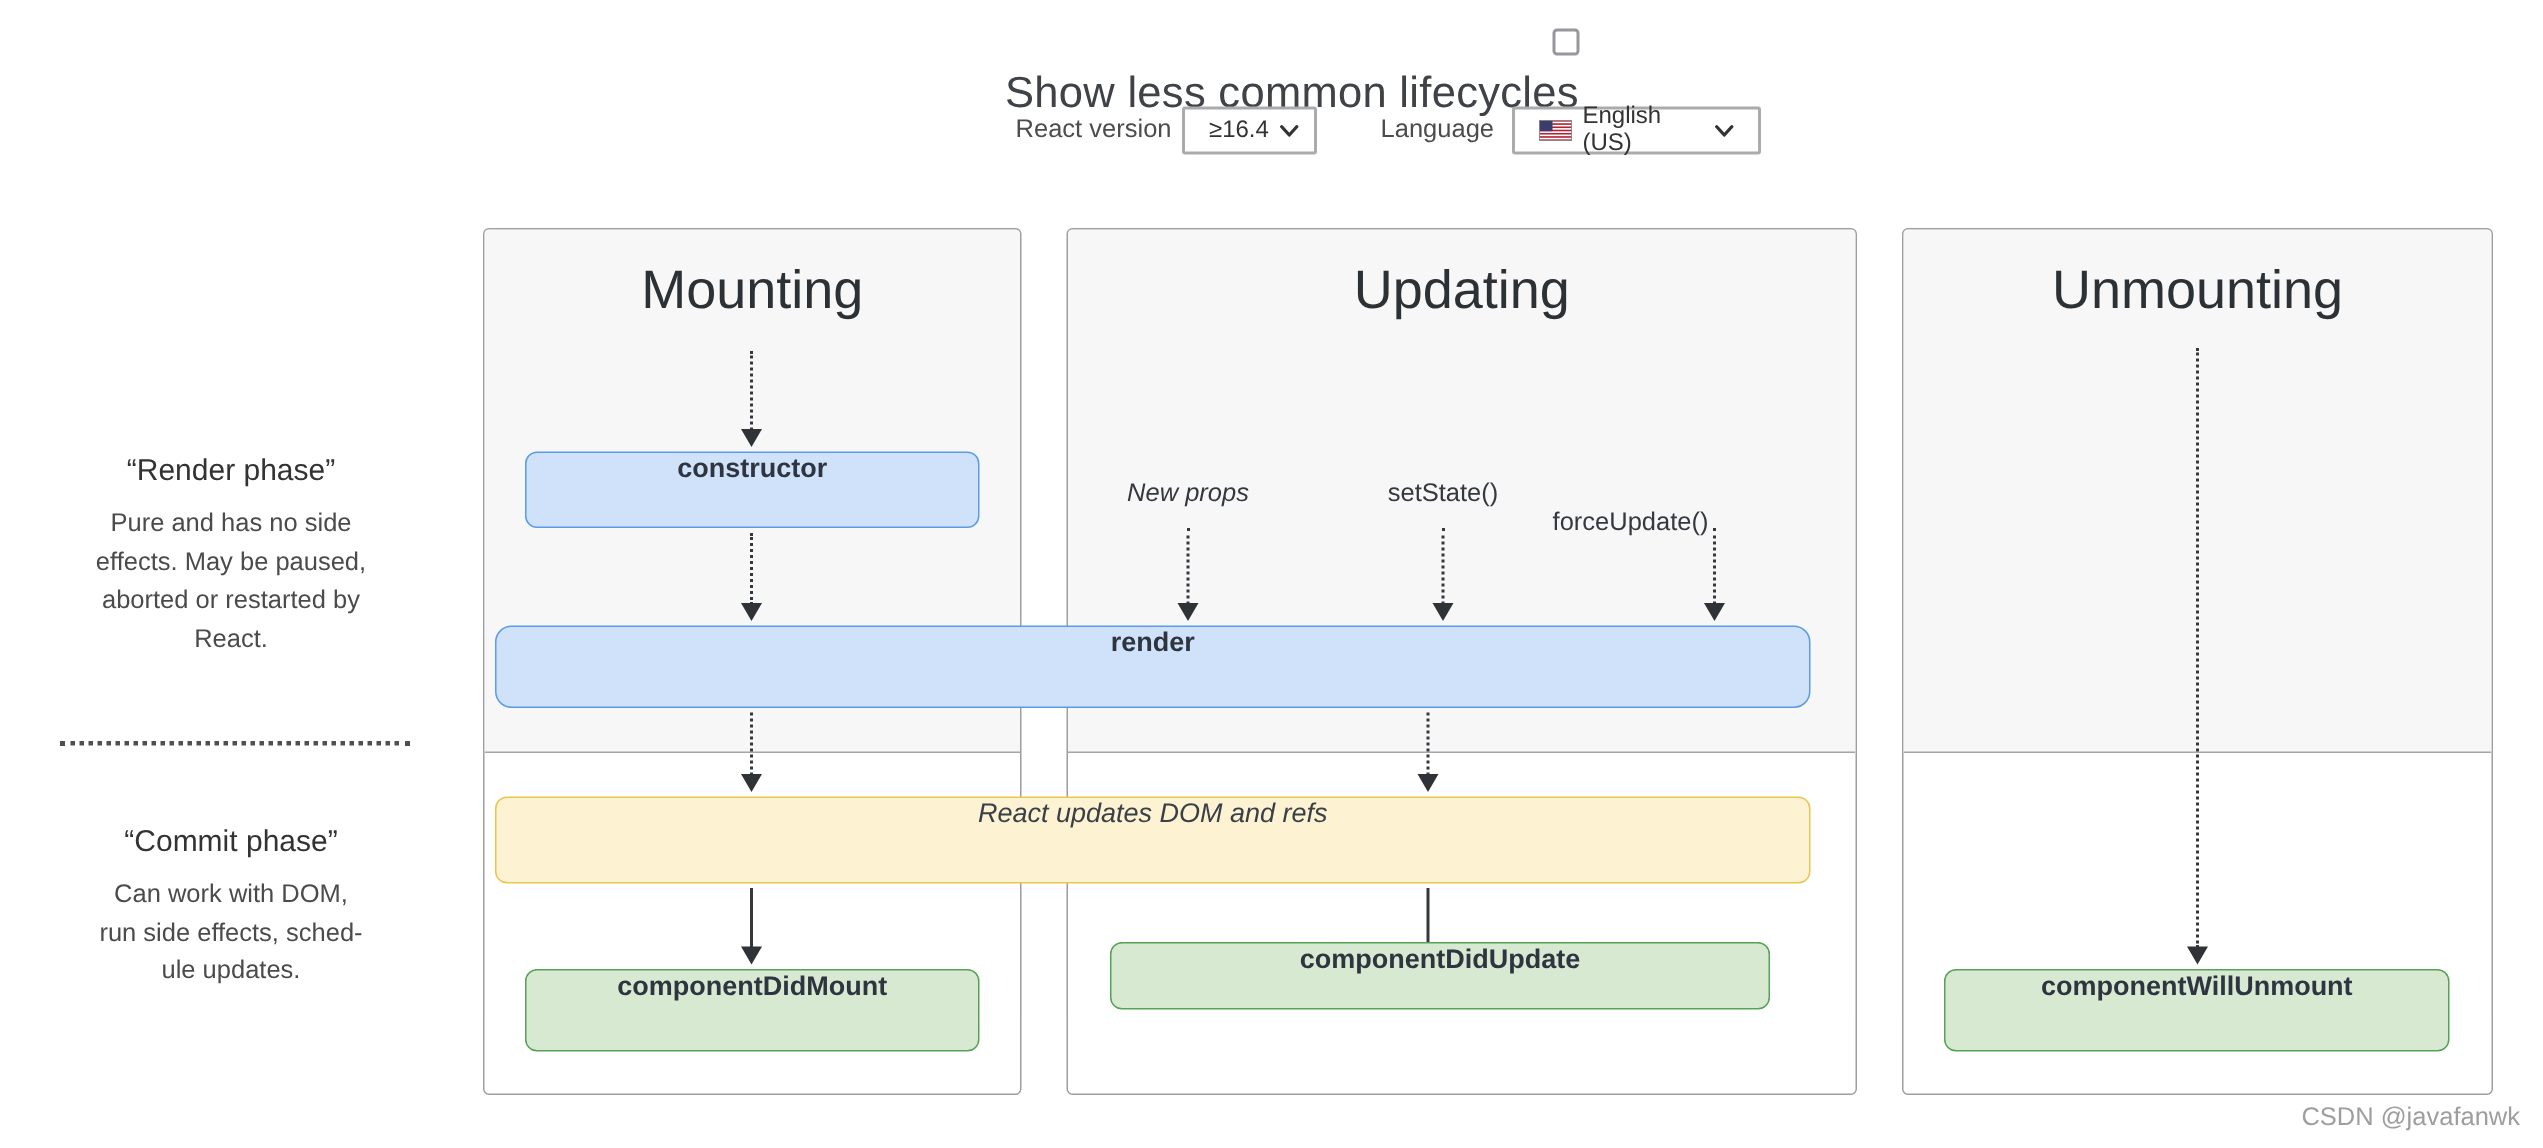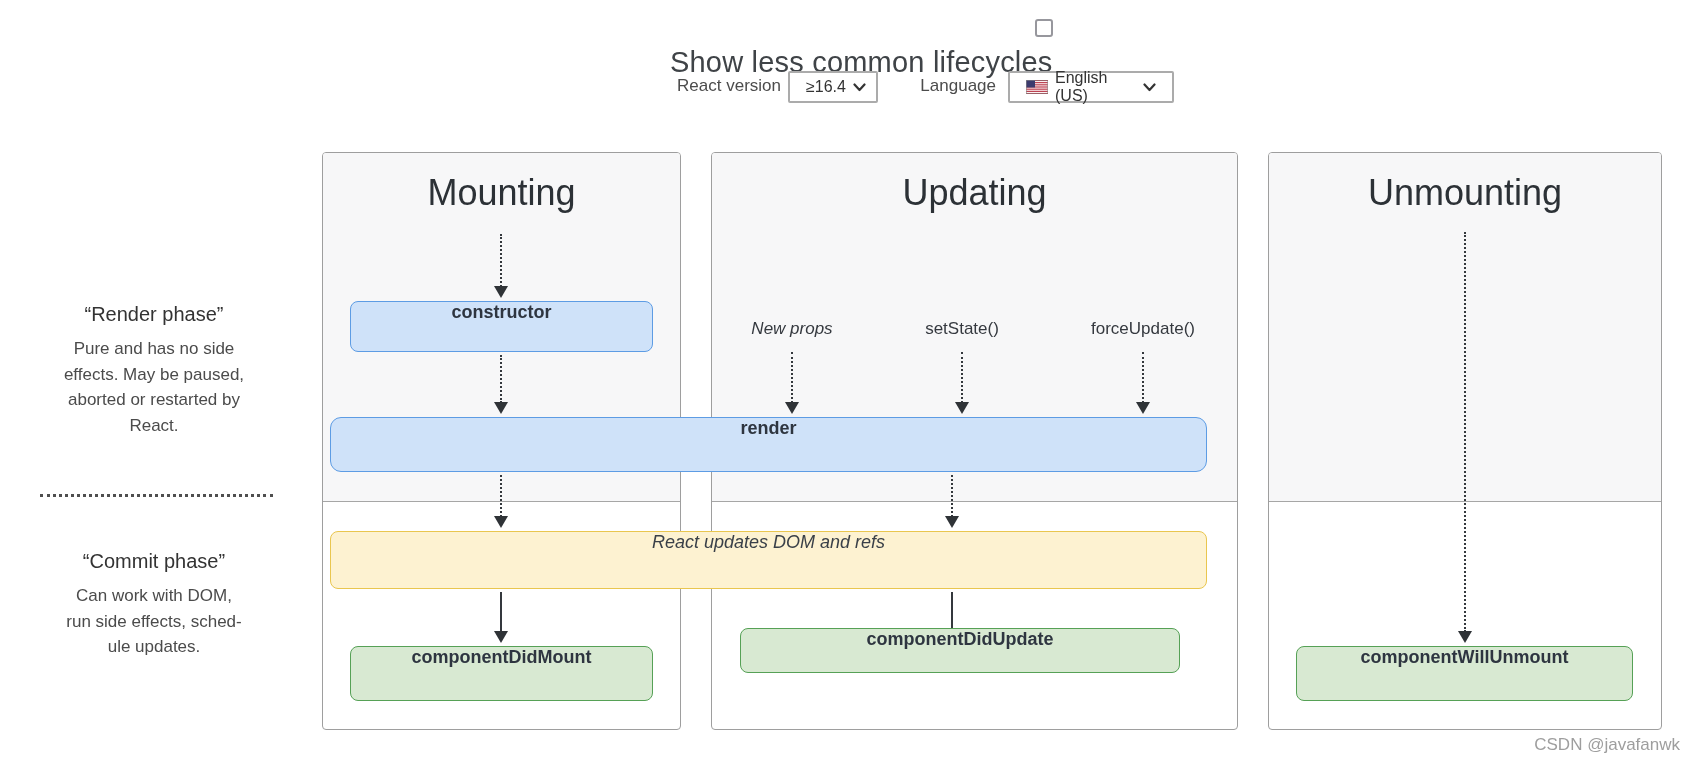--- a/index.html
+++ b/index.html
@@ -71,21 +71,21 @@
   .box-cwu{left:1296px;top:646px;width:337px;height:55px;cursor:pointer;}
 
   
   .trigger{
     position:absolute;top:319px;transform:translateX(-50%);
     font-size:17px;color:#35393f;white-space:nowrap;z-index:4;
   }
   .trigger.italic{font-style:italic;}
   .trig-new-props{left:792px;}
   .trig-set-state{left:962px;}
-  .trig-force-update{left:1143px;}
+  .trig-force-update{left:1087px;margin-top:19px;}
 
   
   .arrow{position:absolute;width:14px;z-index:4;}
   .arrow .shaft{position:absolute;left:6px;top:0;bottom:11px;width:0;}
   .arrow.dotted .shaft{border-left:2px dotted #34383d;}
   .arrow.solid .shaft{border-left:2px solid #34383d;}
   .arrow .head{
     position:absolute;bottom:0;left:0;width:0;height:0;
     border-left:7px solid transparent;border-right:7px solid transparent;
     border-top:12px solid #2f3337;

